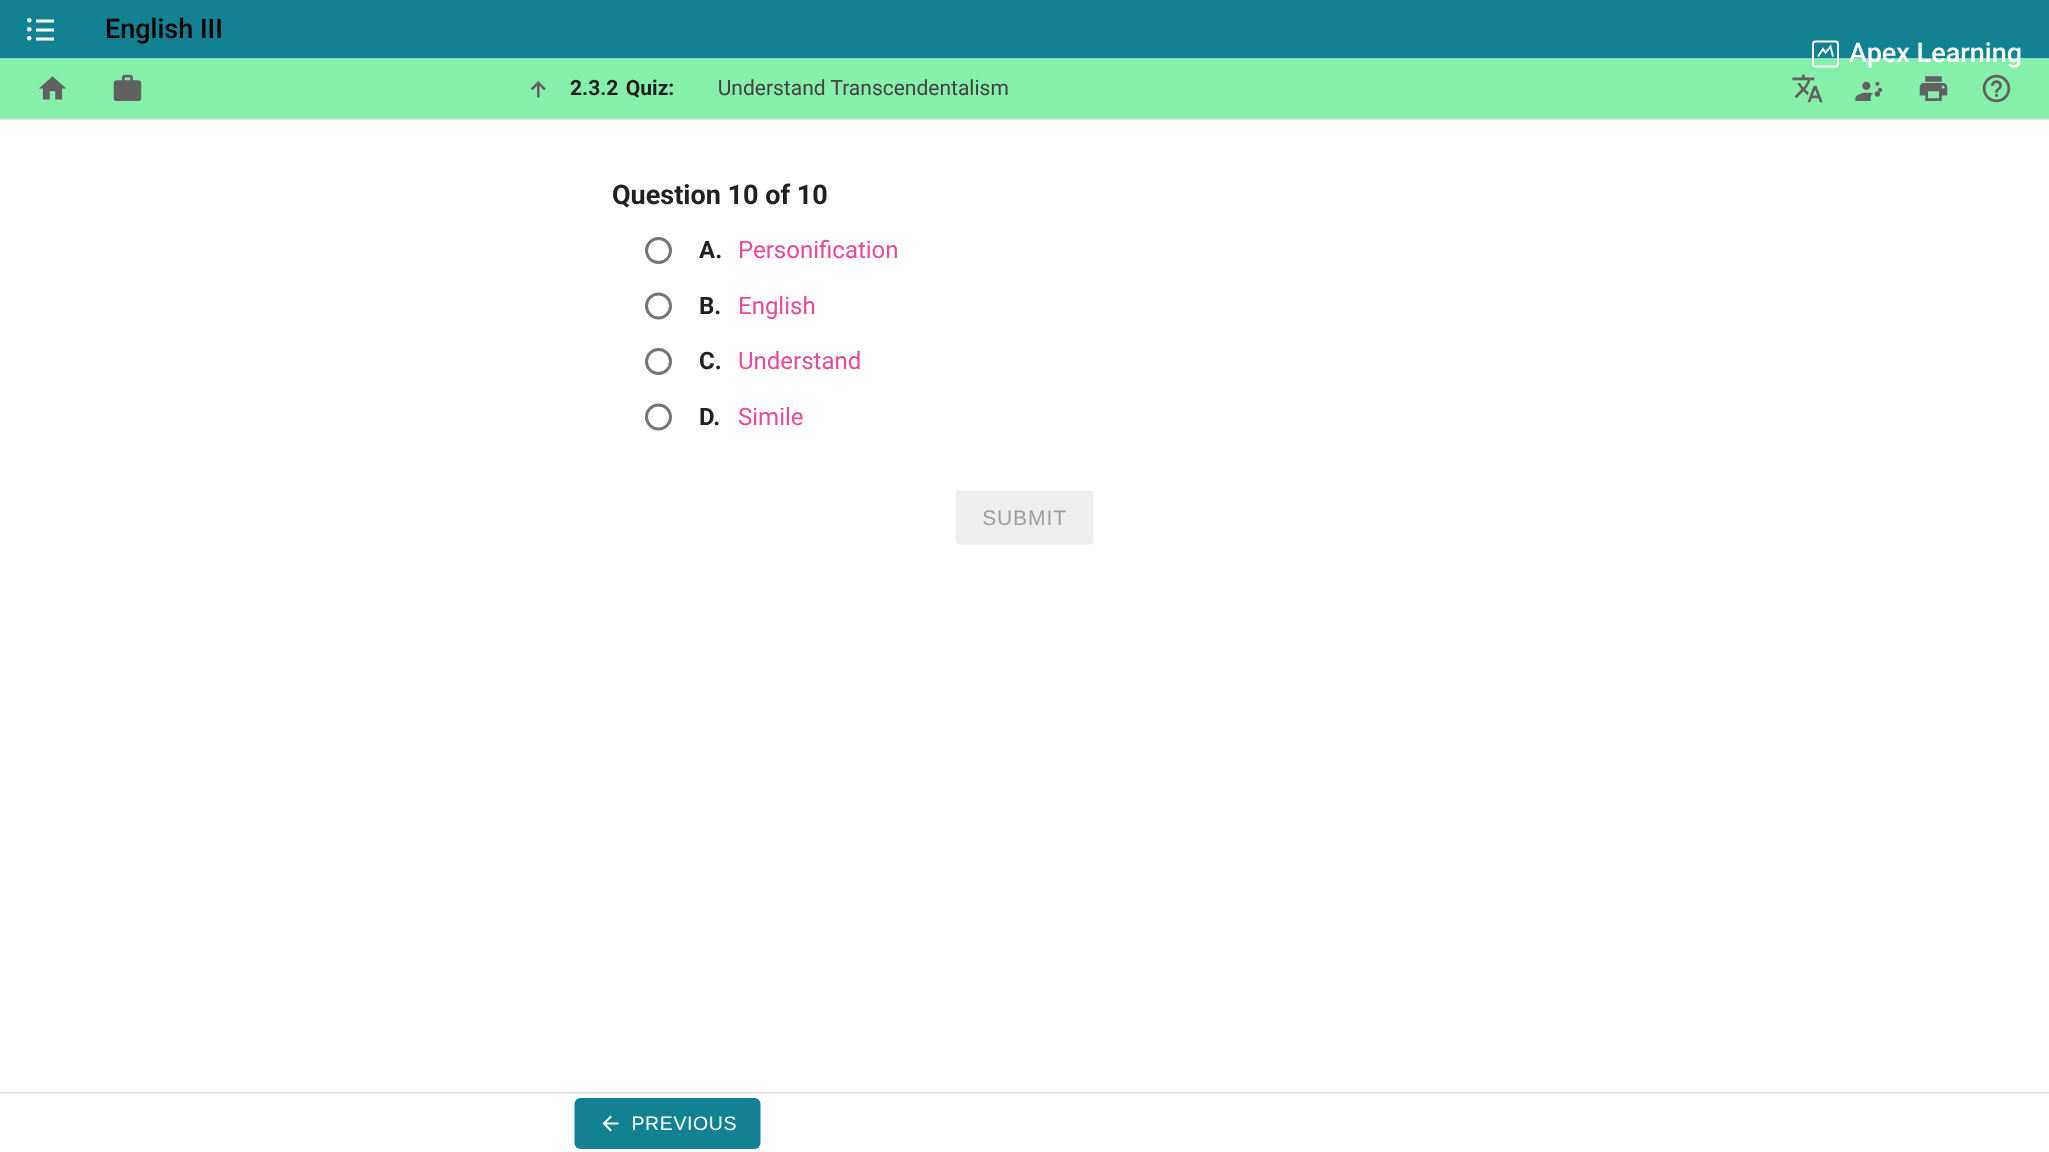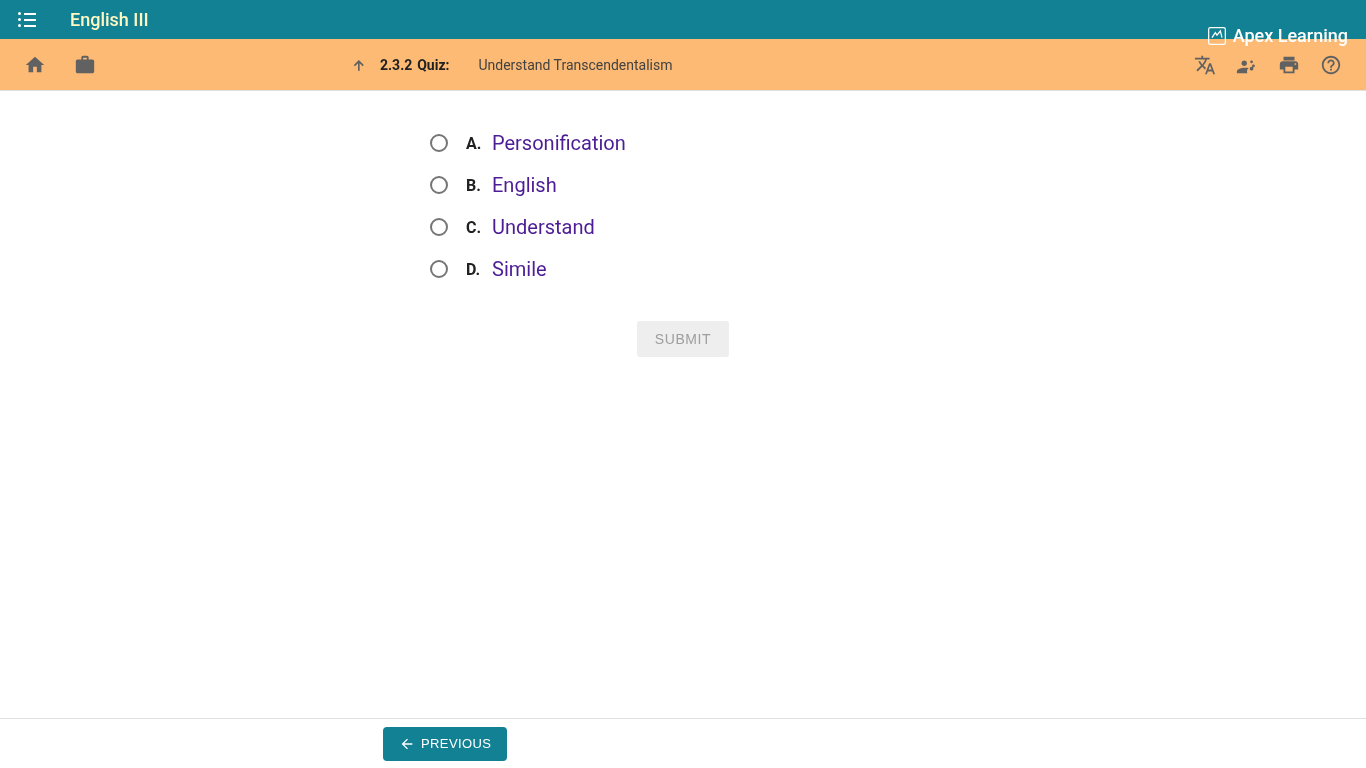--- a/index.html
+++ b/index.html
@@ -45,39 +45,39 @@
     }
     .menu-dash {
       height: 2px;
       width: 12px;
       background: #ffffff;
     }
     .course-title {
       margin-left: 32px;
       font-size: 18px;
       font-weight: 500;
-      color: #fef9c3;
+      color: #000000;
     }
     .brand {
       margin-left: auto;
       display: flex;
       align-items: center;
       gap: 6px;
       font-size: 18px;
       font-weight: 500;
       margin-top: 32px;
     }
     .brand-logo {
       width: 20px;
       height: 20px;
     }
     .sub-bar {
-      background: #fdba74;
+      background: #86efac;
       border-bottom: 1px solid #e0e0e0;
-      height: 52px;
+      height: 41px;
       display: flex;
       align-items: center;
       padding: 0 24px;
       color: #616161;
     }
     .sub-left {
       display: flex;
       align-items: center;
       gap: 28px;
     }
@@ -156,22 +156,22 @@
       margin-right: 18px;
     }
     .opt-letter {
       font-weight: 700;
       font-size: 16px;
       color: #212121;
       margin-right: 8px;
       min-width: 18px;
     }
     .opt-text {
-      font-size: 20px;
-      color: #4c1d95;
+      font-size: 16px;
+      color: #ec4899;
     }
     .submit-row {
       display: flex;
       justify-content: center;
       margin-top: 40px;
     }
     .submit-btn {
       background: #eeeeee;
       color: #9e9e9e;
       border: none;
@@ -180,21 +180,21 @@
       font-weight: 500;
       letter-spacing: 0.6px;
       border-radius: 3px;
       cursor: default;
     }
     .footer-bar {
       position: absolute;
       bottom: 0;
       left: 0;
       right: 0;
-      height: 50px;
+      height: 40px;
       border-top: 1px solid #e0e0e0;
       display: flex;
       align-items: center;
       padding-left: 383px;
     }
     .prev-btn {
       background: #138194;
       color: #ffffff;
       border: none;
       border-radius: 4px;
@@ -271,20 +271,21 @@
         <path d="M19 8H5c-1.66 0-3 1.34-3 3v6h4v4h12v-4h4v-6c0-1.66-1.34-3-3-3zm-3 11H8v-5h8v5zm3-7c-.55 0-1-.45-1-1s.45-1 1-1 1 .45 1 1-.45 1-1 1zm-1-9H6v4h12V3z"></path>
       </svg>
     <svg class="sub-icon" viewBox="0 0 24 24">
         <path d="M11 18h2v-2h-2v2zm1-16C6.48 2 2 6.48 2 12s4.48 10 10 10 10-4.48 10-10S17.52 2 12 2zm0 18c-4.41 0-8-3.59-8-8s3.59-8 8-8 8 3.59 8 8-3.59 8-8 8zm0-14c-2.21 0-4 1.79-4 4h2c0-1.1.9-2 2-2s2 .9 2 2c0 2-3 1.75-3 5h2c0-2.25 3-2.5 3-5 0-2.21-1.79-4-4-4z"></path>
       </svg>
   </div>
 </div>
 
 <div class="main">
   <div class="quiz-container">
+    <div class="q-header">Question 10 of 10</div>
     <div class="options">
       <div class="option">
         <div class="radio"></div>
         <span class="opt-letter">A.</span>
         <span class="opt-text">Personification</span>
       </div>
       <div class="option">
         <div class="radio"></div>
         <span class="opt-letter">B.</span>
         <span class="opt-text">English</span>

